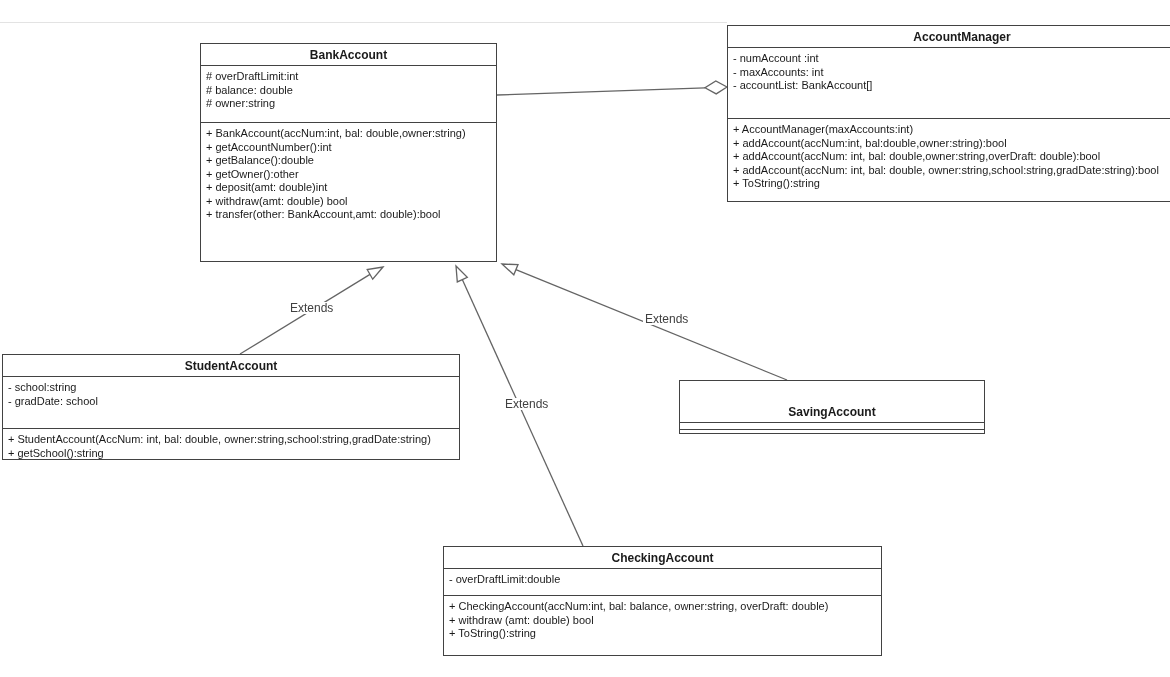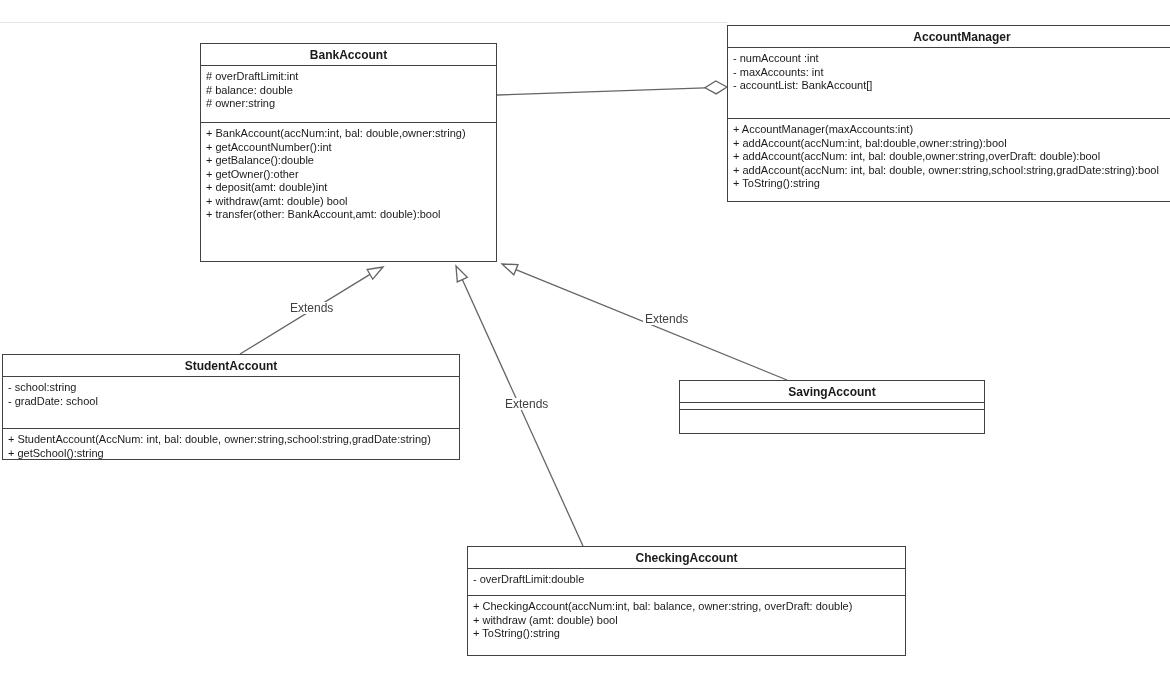--- a/index.html
+++ b/index.html
@@ -61,24 +61,24 @@
 
   #account-manager  { left: 727px; top: 25px;  width: 470px; height: 177px; }
   #account-manager .uml-title   { height: 22px; }
   #account-manager .uml-attrs   { height: 71px; }
 
   #student-account  { left: 2px;   top: 354px; width: 458px; height: 106px; }
   #student-account .uml-title   { height: 22px; }
   #student-account .uml-attrs   { height: 52px; }
 
   #saving-account   { left: 679px; top: 380px; width: 306px; height: 54px; }
-  #saving-account .uml-title    { height: 22px; }
+  #saving-account .uml-title    { height: 22px; margin-top: 20px; }
   #saving-account .uml-attrs    { height: 7px; padding: 0; }
 
-  #checking-account { left: 467px; top: 546px; width: 439px; height: 110px; }
+  #checking-account { left: 443px; top: 546px; width: 439px; height: 110px; }
   #checking-account .uml-title  { height: 22px; }
   #checking-account .uml-attrs  { height: 27px; }
 
   .edge-label {
     position: absolute;
     font-size: 12px;
     color: #404040;
     background: #ffffff;
     padding: 0 2px;
     line-height: 12px;

